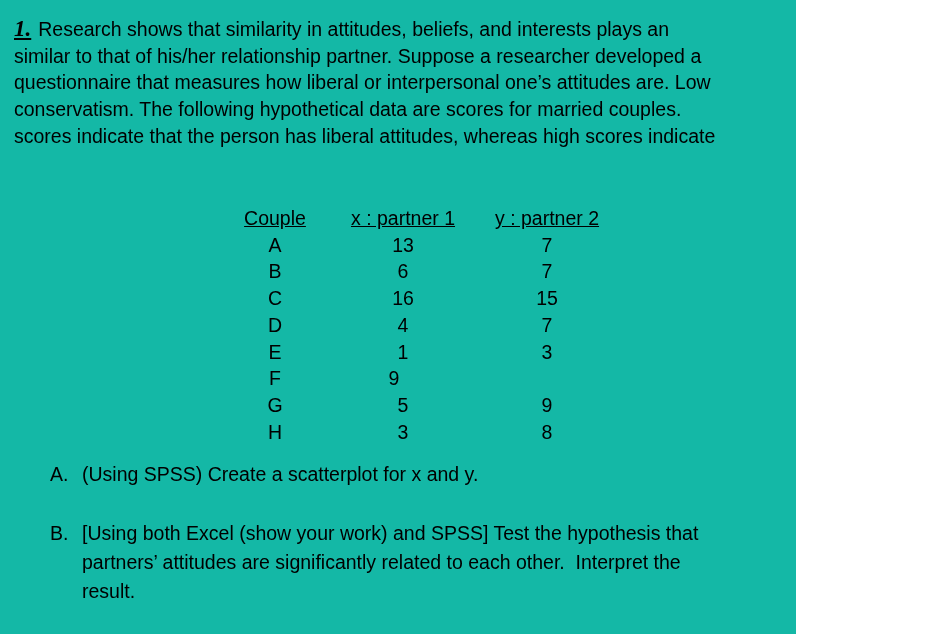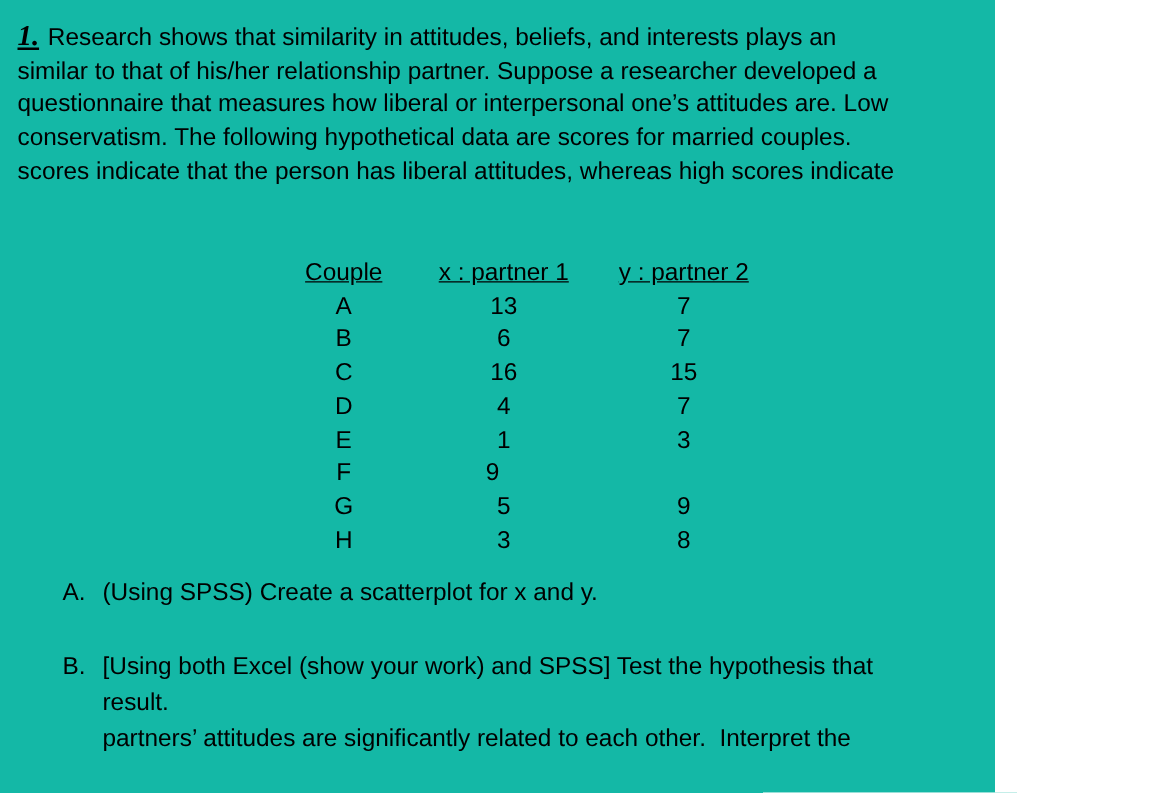--- a/index.html
+++ b/index.html
@@ -119,18 +119,18 @@
     <div class="marker">A.</div>
     <div>
       <div class="line">(Using SPSS) Create a scatterplot for x and y.</div>
     </div>
   </div>
 
   <div class="item item-b">
     <div class="marker">B.</div>
     <div>
       <div class="line">[Using both Excel (show your work) and SPSS] Test the hypothesis that</div>
+      <div class="line">partners’ attitudes are significantly related to each other.  Interpret the</div>
       <div class="line">result.</div>
-      <div class="line">partners’ attitudes are significantly related to each other.  Interpret the</div>
     </div>
   </div>
 
 </div>
 
 </body></html>

